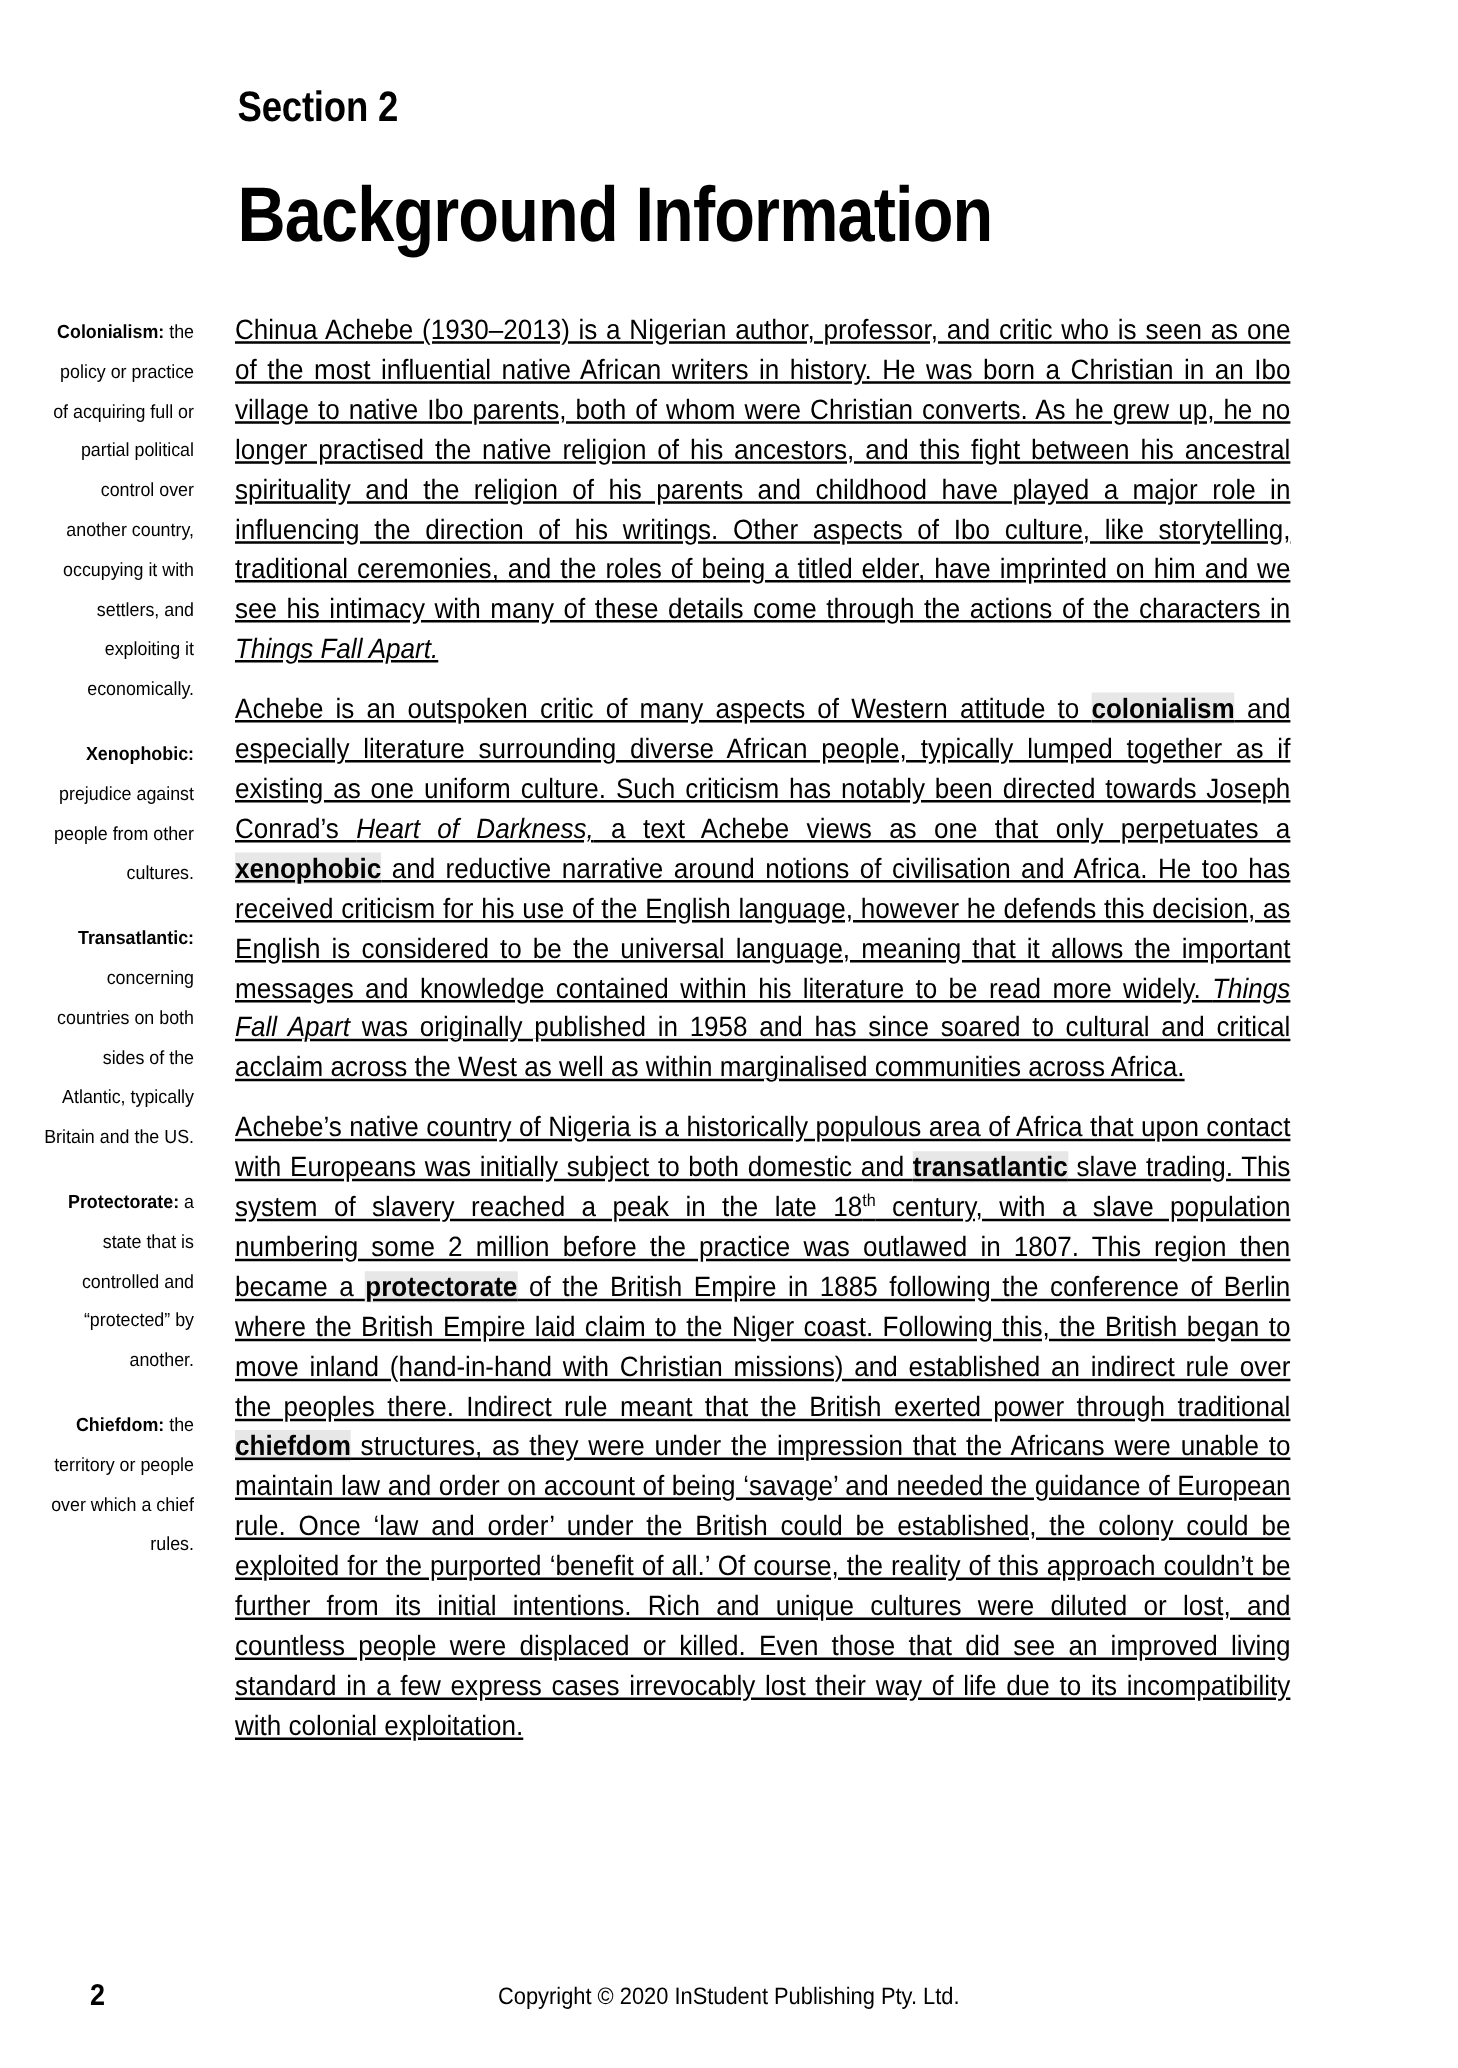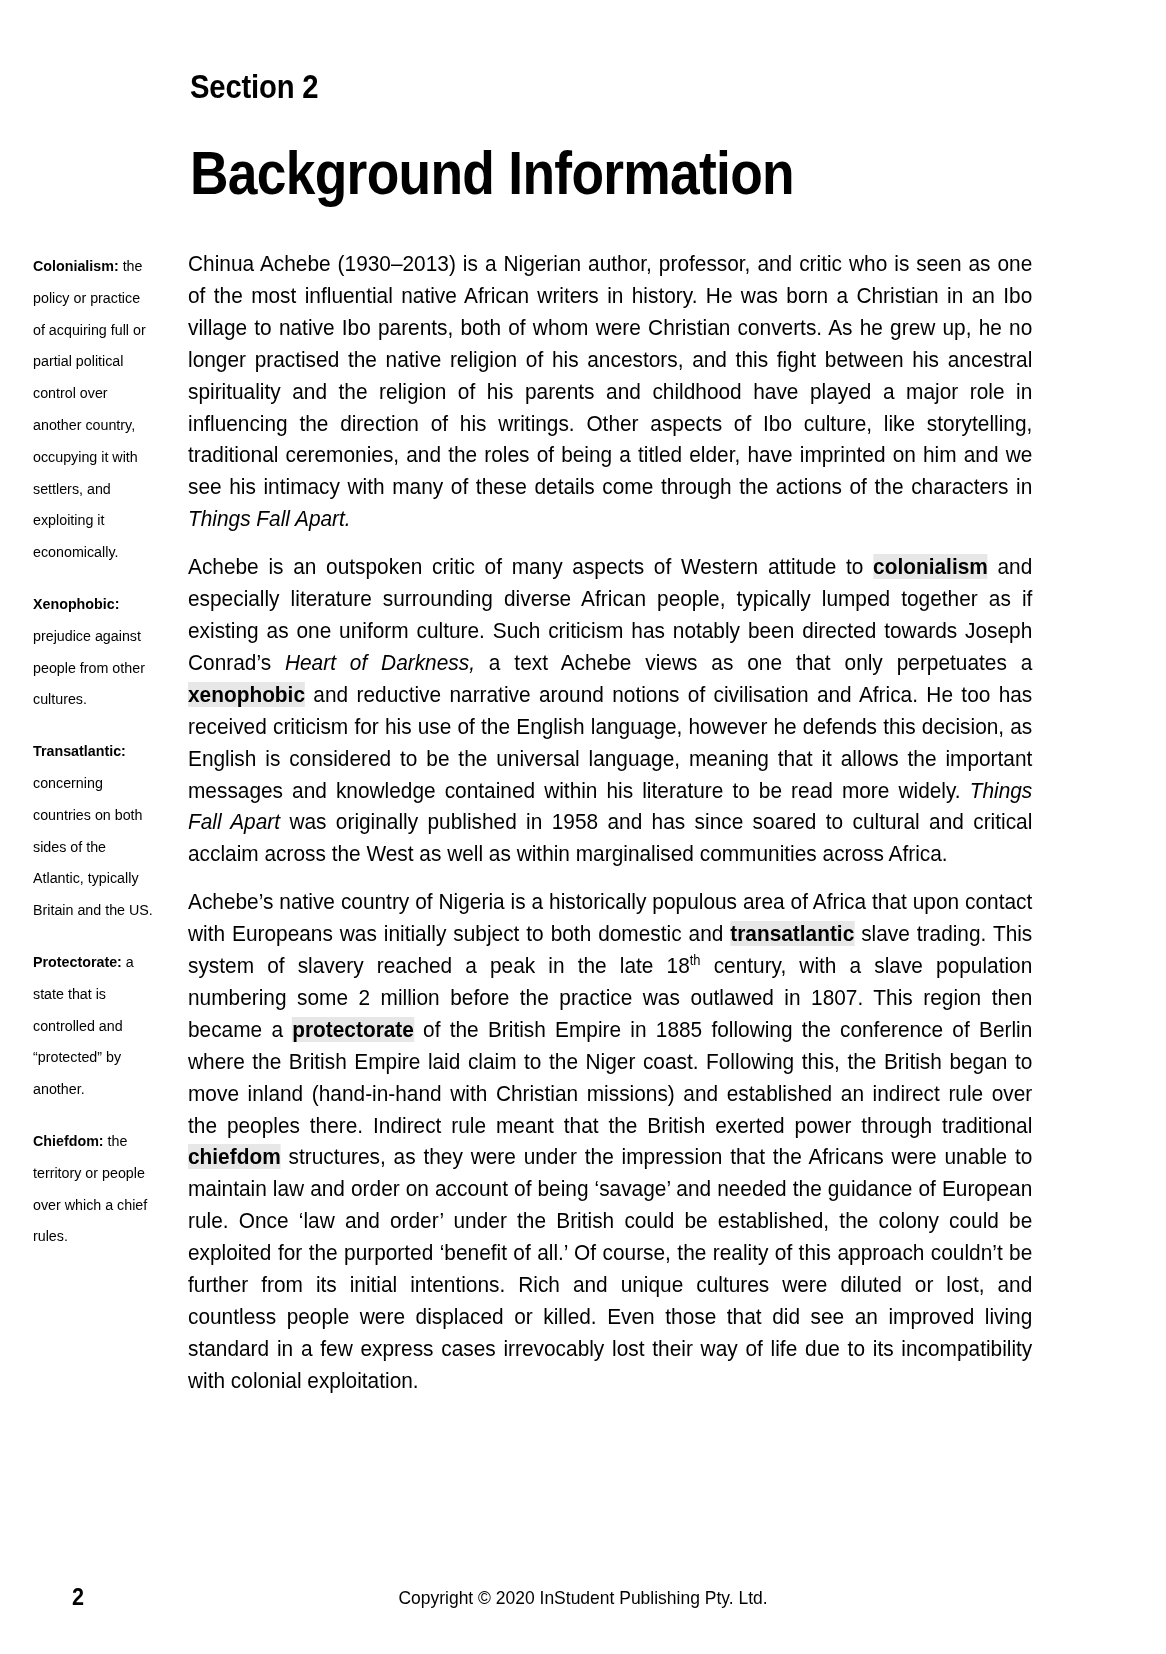--- a/index.html
+++ b/index.html
@@ -45,39 +45,41 @@
     transform-origin: left top;
     white-space: nowrap;
   }
 
   
   .sidebar {
     position: absolute;
     left: 33px;
     top: 250px;
     width: 130px;
+    text-align: right;
   }
   .gloss-entry {
     margin-bottom: 20px;
     font-size: 15.2px;
     line-height: 31.8px;
     transform: scaleX(0.94);
     transform-origin: left top;
   }
   .gloss-entry:last-child { margin-bottom: 0; }
   .gloss-term {
     font-weight: bold;
   }
 
   
   .body-col {
     position: absolute;
     left: 188px;
     top: 248px;
     width: 845px;
+    text-decoration: underline;
   }
   .body-col p {
     margin: 0 0 16px 0;
     font-size: 22.3px;
     line-height: 31.9px;
     text-align: justify;
     text-justify: inter-word;
     transform: scaleX(0.935);
     transform-origin: left top;
     width: 903px;

